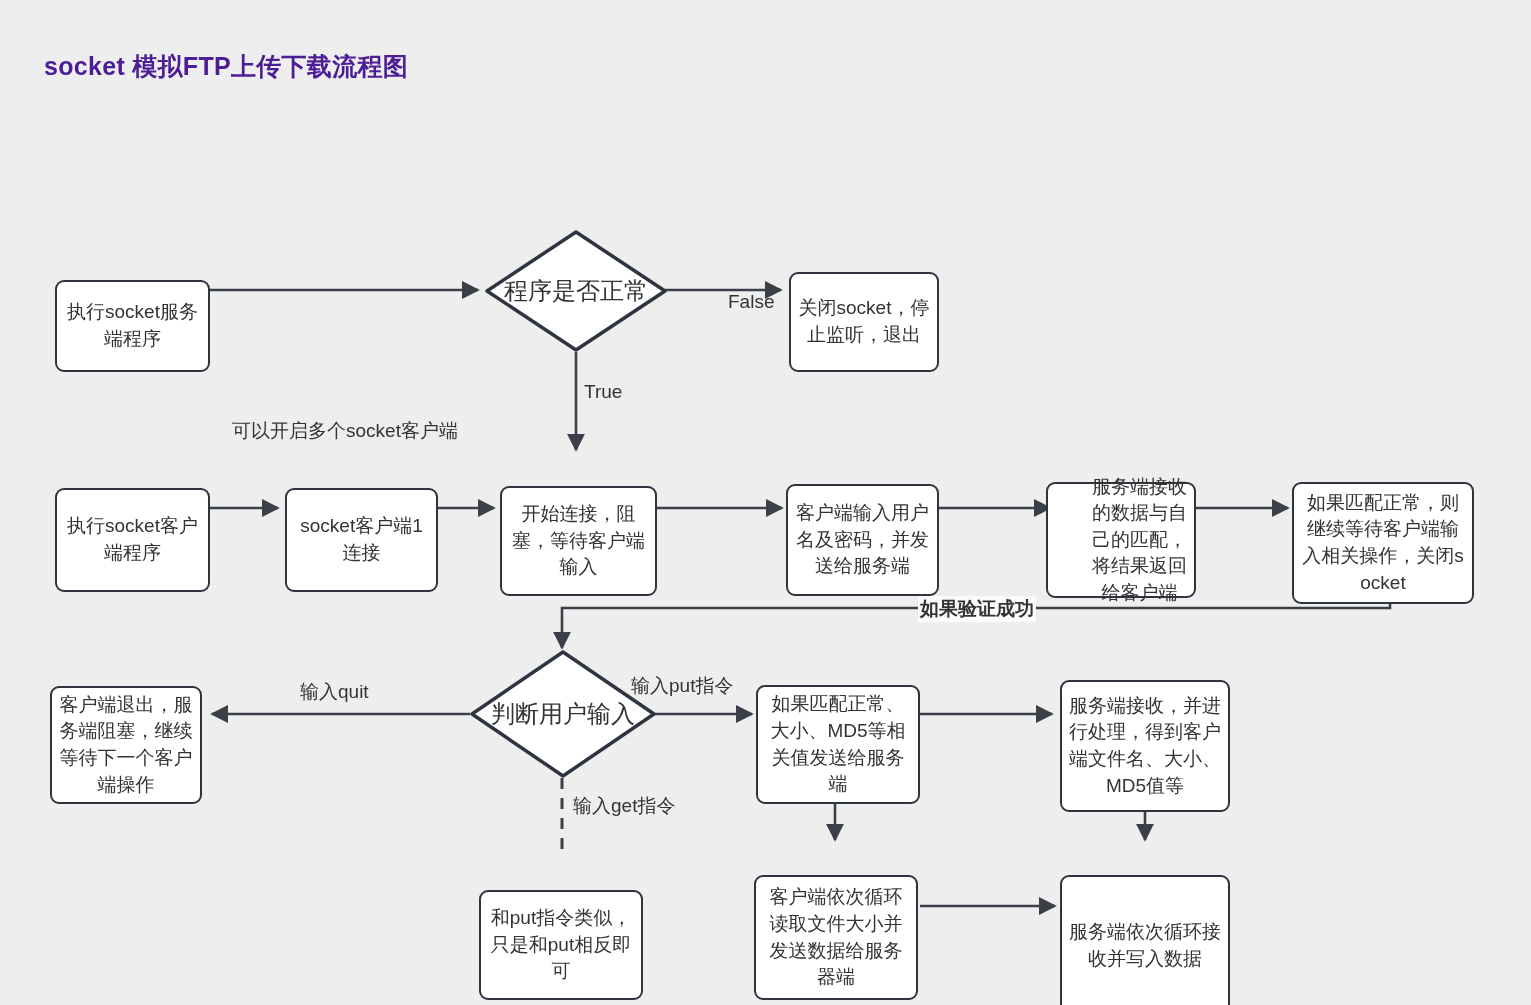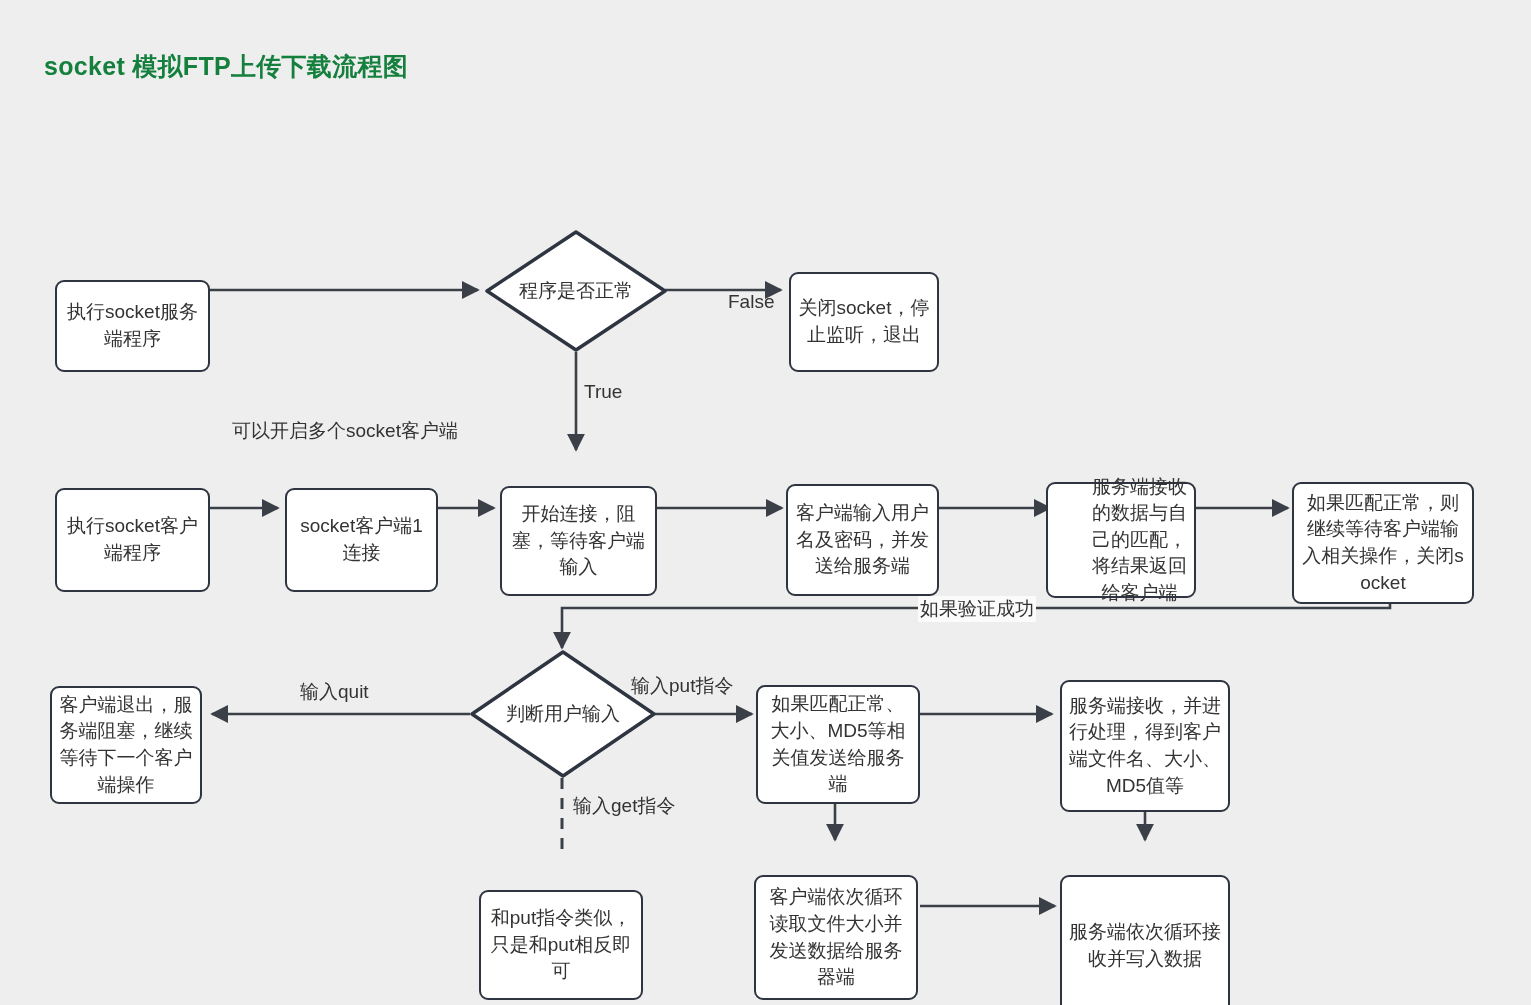--- a/index.html
+++ b/index.html
@@ -17,21 +17,21 @@
     position: relative;
     width: 1531px;
     height: 1005px;
   }
   #title {
     position: absolute;
     left: 44px;
     top: 50px;
     font-size: 25px;
     font-weight: bold;
-    color: #15803d;
+    color: #4c1d95;
     letter-spacing: 0.3px;
     white-space: nowrap;
   }
   svg#edges {
     position: absolute;
     left: 0;
     top: 0;
     width: 1531px;
     height: 1005px;
   }
@@ -69,34 +69,35 @@
   }
   .diamond .dlabel {
     position: absolute;
     left: 0;
     top: 0;
     width: 100%;
     height: 100%;
     display: flex;
     align-items: center;
     justify-content: center;
-    font-size: 19px;
+    font-size: 24px;
     color: #333333;
     white-space: nowrap;
   }
   .edge-label {
     position: absolute;
     font-size: 19px;
     color: #333333;
     white-space: nowrap;
     z-index: 4;
   }
   .edge-label.boxed {
     background: #fbfbfb;
     padding: 0 2px;
+    font-weight: bold;
   }
 </style>
 </head>
 <body>
 
 <div id="canvas">
 
   <div id="title">socket 模拟FTP上传下载流程图</div>
 
   <svg id="edges" viewBox="0 0 1531 1005" xmlns="http://www.w3.org/2000/svg">

